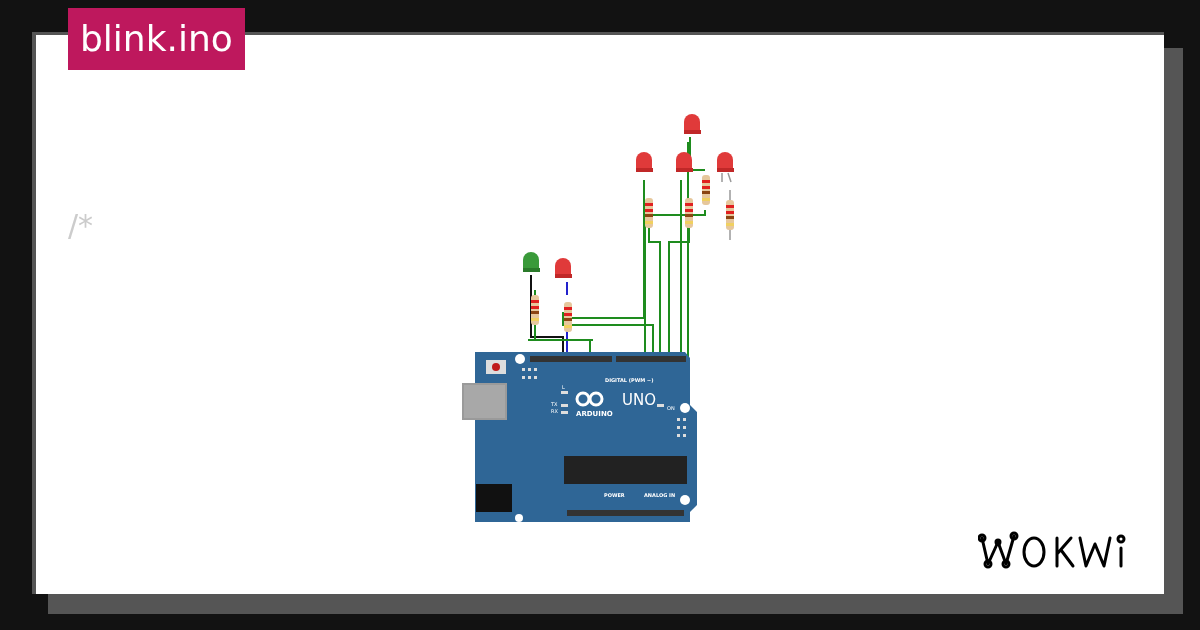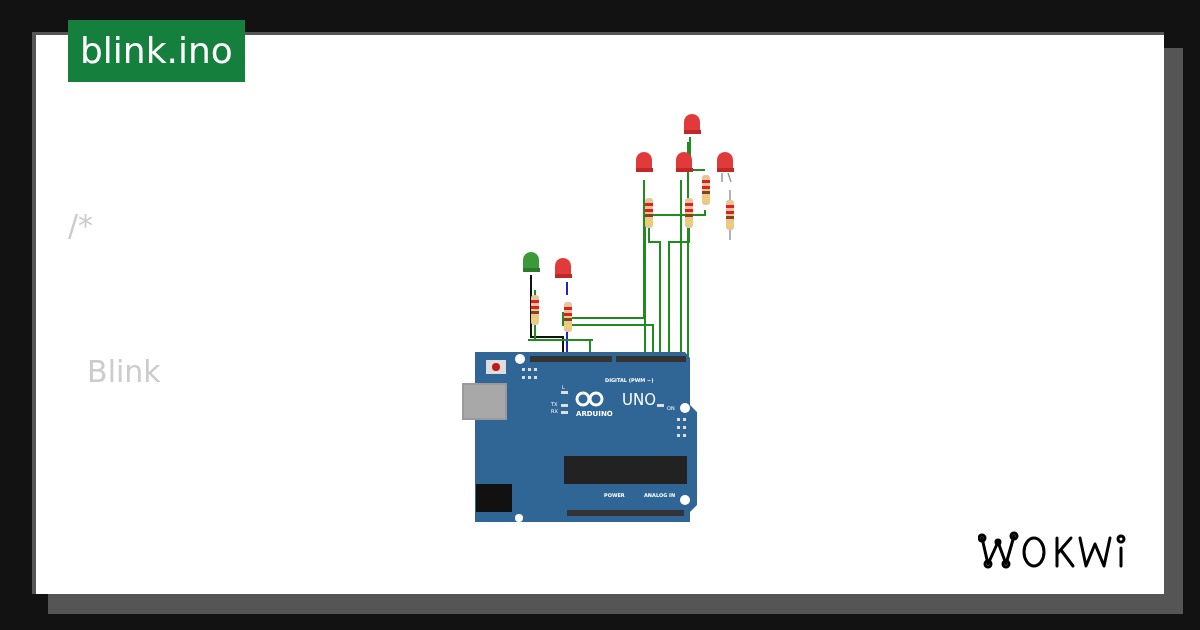--- a/index.html
+++ b/index.html
@@ -1,34 +1,33 @@
 <!DOCTYPE html>
 <html><head>
 <meta charset="utf-8">
 <style>
   html, body { margin: 0; padding: 0; }
   body { width: 1200px; height: 630px; background: #121212; position: relative; overflow: hidden; font-family: "DejaVu Sans", sans-serif; }
   .shadow { position: absolute; left: 48px; top: 48px; width: 1135px; height: 566px; background: #555555; }
   .panel { position: absolute; left: 32px; top: 32px; width: 1132px; height: 562px; background: #555555; }
   .panel-inner { position: absolute; left: 4px; top: 3px; right: 0; bottom: 0; background: #ffffff; overflow: hidden; }
-  .file-tab { position: absolute; left: 68px; top: 20px; height: 62px; padding: 0 12px; background: #15803d; color: #ffffff; font-size: 36px; line-height: 62px; z-index: 5; }
+  .file-tab { position: absolute; left: 68px; top: 8px; height: 62px; padding: 0 12px; background: #be185d; color: #ffffff; font-size: 36px; line-height: 62px; z-index: 5; }
   .code { position: absolute; left: 32px; top: 70px; right: 30px; color: #cccccc; font-size: 30px; line-height: 48.5px; white-space: pre; }
   .code .line { height: 48.5px; }
   .circuit { position: absolute; left: 440px; top: 105px; z-index: 3; }
   .logo { position: absolute; left: 978px; top: 530px; z-index: 4; }
 </style>
 </head>
 <body>
 
 <div class="shadow"></div>
 <div class="panel">
   <div class="panel-inner">
     <div class="code">
       <div class="line">/*</div>
-      <div class="line">  Blink</div>
       <div class="line"></div>
       
       
       
       
       
       
       
       
     </div>

